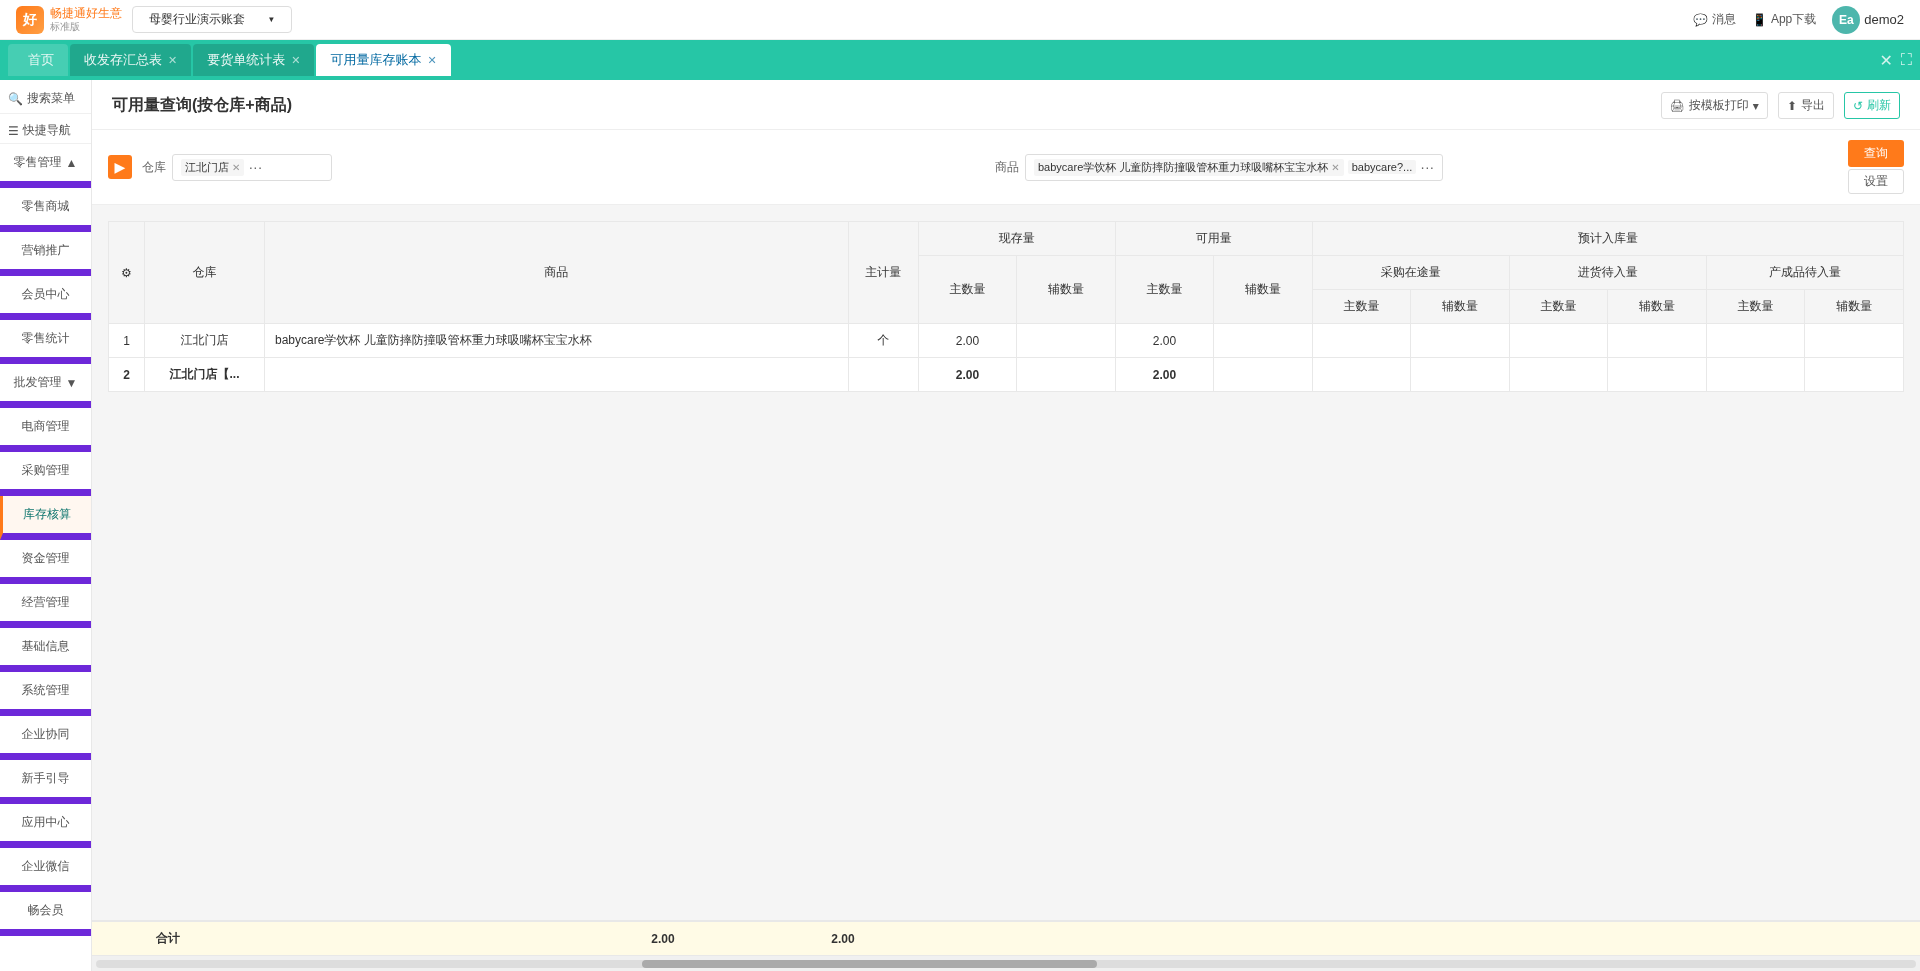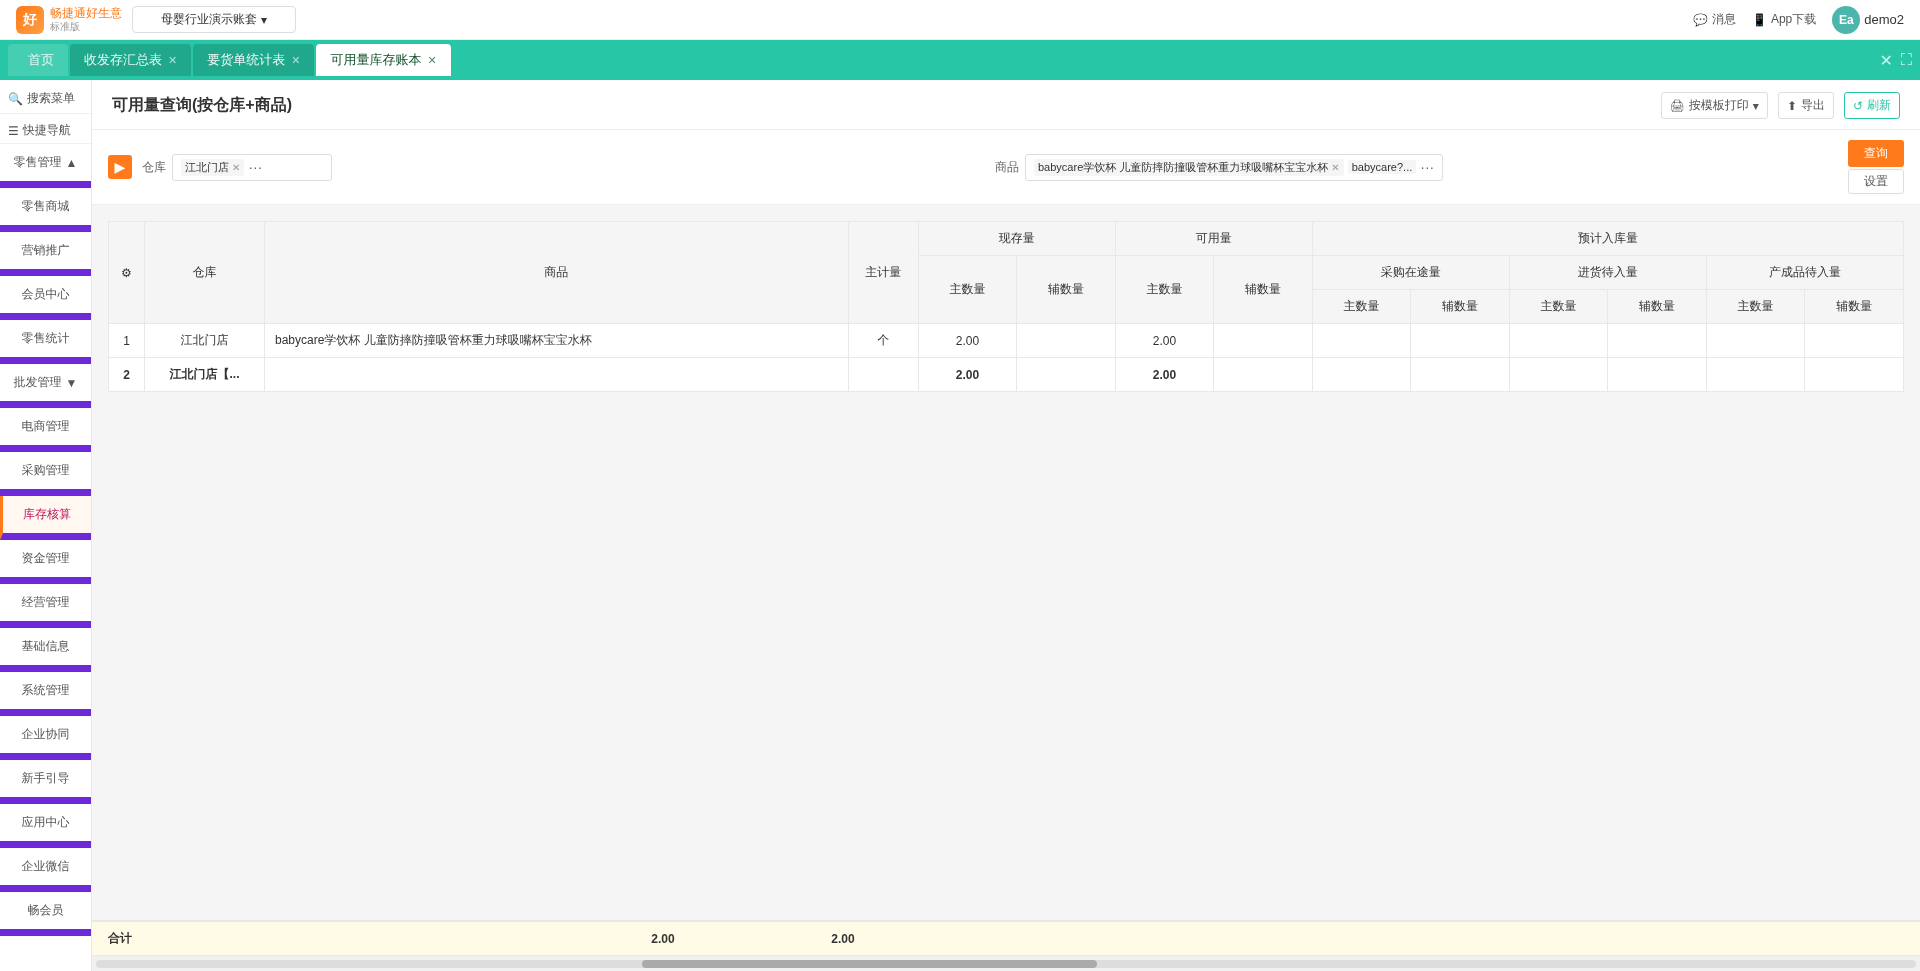--- a/index.html
+++ b/index.html
@@ -42,28 +42,29 @@
       display: flex;
       flex-direction: column;
       line-height: 1.2;
     }
     .logo-main { font-size: 12px; color: #ff7a1a; font-weight: normal; }
     .logo-sub { font-size: 10px; color: #999; }
     .store-selector {
       display: flex;
       align-items: center;
       gap: 4px;
-      padding: 4px 28px;
+      padding: 4px 16px;
       border: 1px solid #ddd;
       border-radius: 4px;
       cursor: pointer;
       background: #fff;
       font-size: 12px;
       color: #333;
       min-width: 160px;
+      font-family: Liberation Mono, monospace;
     }
     .top-bar-right {
       display: flex;
       align-items: center;
       gap: 16px;
     }
     .top-bar-btn {
       display: flex;
       align-items: center;
       gap: 4px;
@@ -106,21 +107,21 @@
       font-size: 13px;
       color: rgba(255,255,255,0.85);
       white-space: nowrap;
     }
     .tab.home {
       background: rgba(255,255,255,0.15);
       padding-left: 20px;
     }
     .tab.active {
       background: #fff;
-      color: #14532d;
+      color: #0369a1;
     }
     .tab.inactive {
       background: rgba(0,0,0,0.15);
       color: rgba(255,255,255,0.9);
     }
     .tab-close {
       font-size: 11px;
       color: inherit;
       opacity: 0.7;
       cursor: pointer;
@@ -177,21 +178,21 @@
     .sidebar-item {
       padding: 10px 0;
       text-align: center;
       font-size: 12px;
       color: #555;
       cursor: pointer;
       border-bottom: 7px solid #6d28d9;
     }
     .sidebar-item.active {
       background: #fff7f0;
-      color: #be185d;
+      color: #0f766e;
       border-left: 3px solid #ff7a1a;
     }
     .sidebar-item.has-arrow {
       display: flex;
       align-items: center;
       justify-content: center;
       gap: 4px;
     }
     .sidebar-item-label { font-size: 12px; }
 
@@ -375,21 +376,21 @@
       background: #fffbe6;
       border-top: 2px solid #e8e8e8;
       padding: 8px 16px;
       display: flex;
       align-items: center;
       font-size: 12px;
       flex-shrink: 0;
     }
     .footer-label {
       width: 120px;
-      text-align: left;
+      text-align: center;
       font-weight: bold;
       color: #333;
     }
     .footer-val {
       width: 90px;
       text-align: center;
       font-weight: bold;
       color: #333;
     }
 

